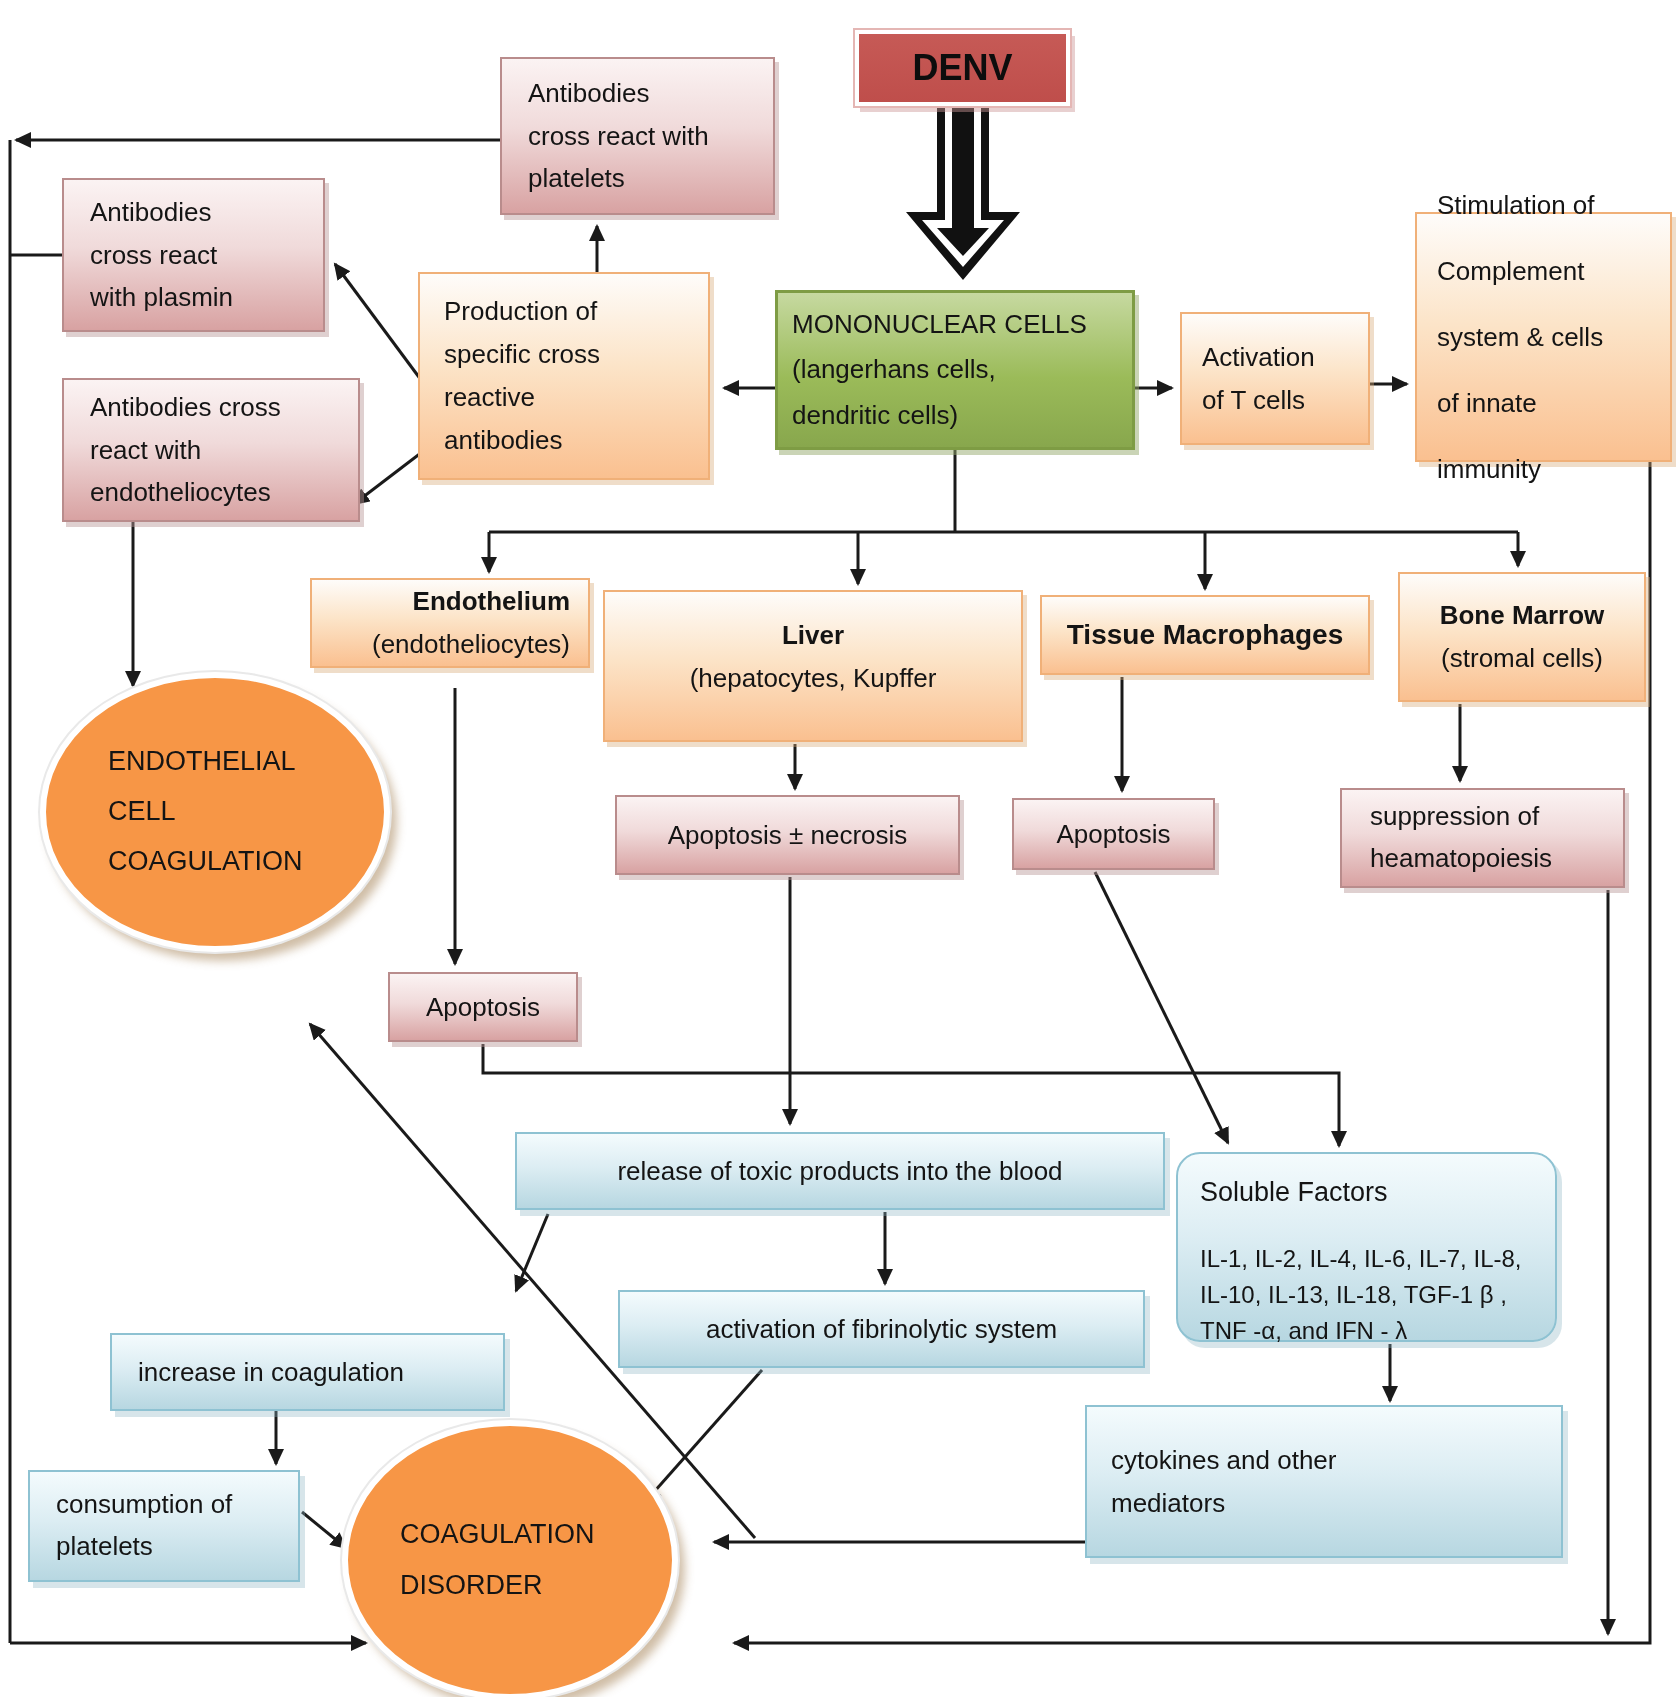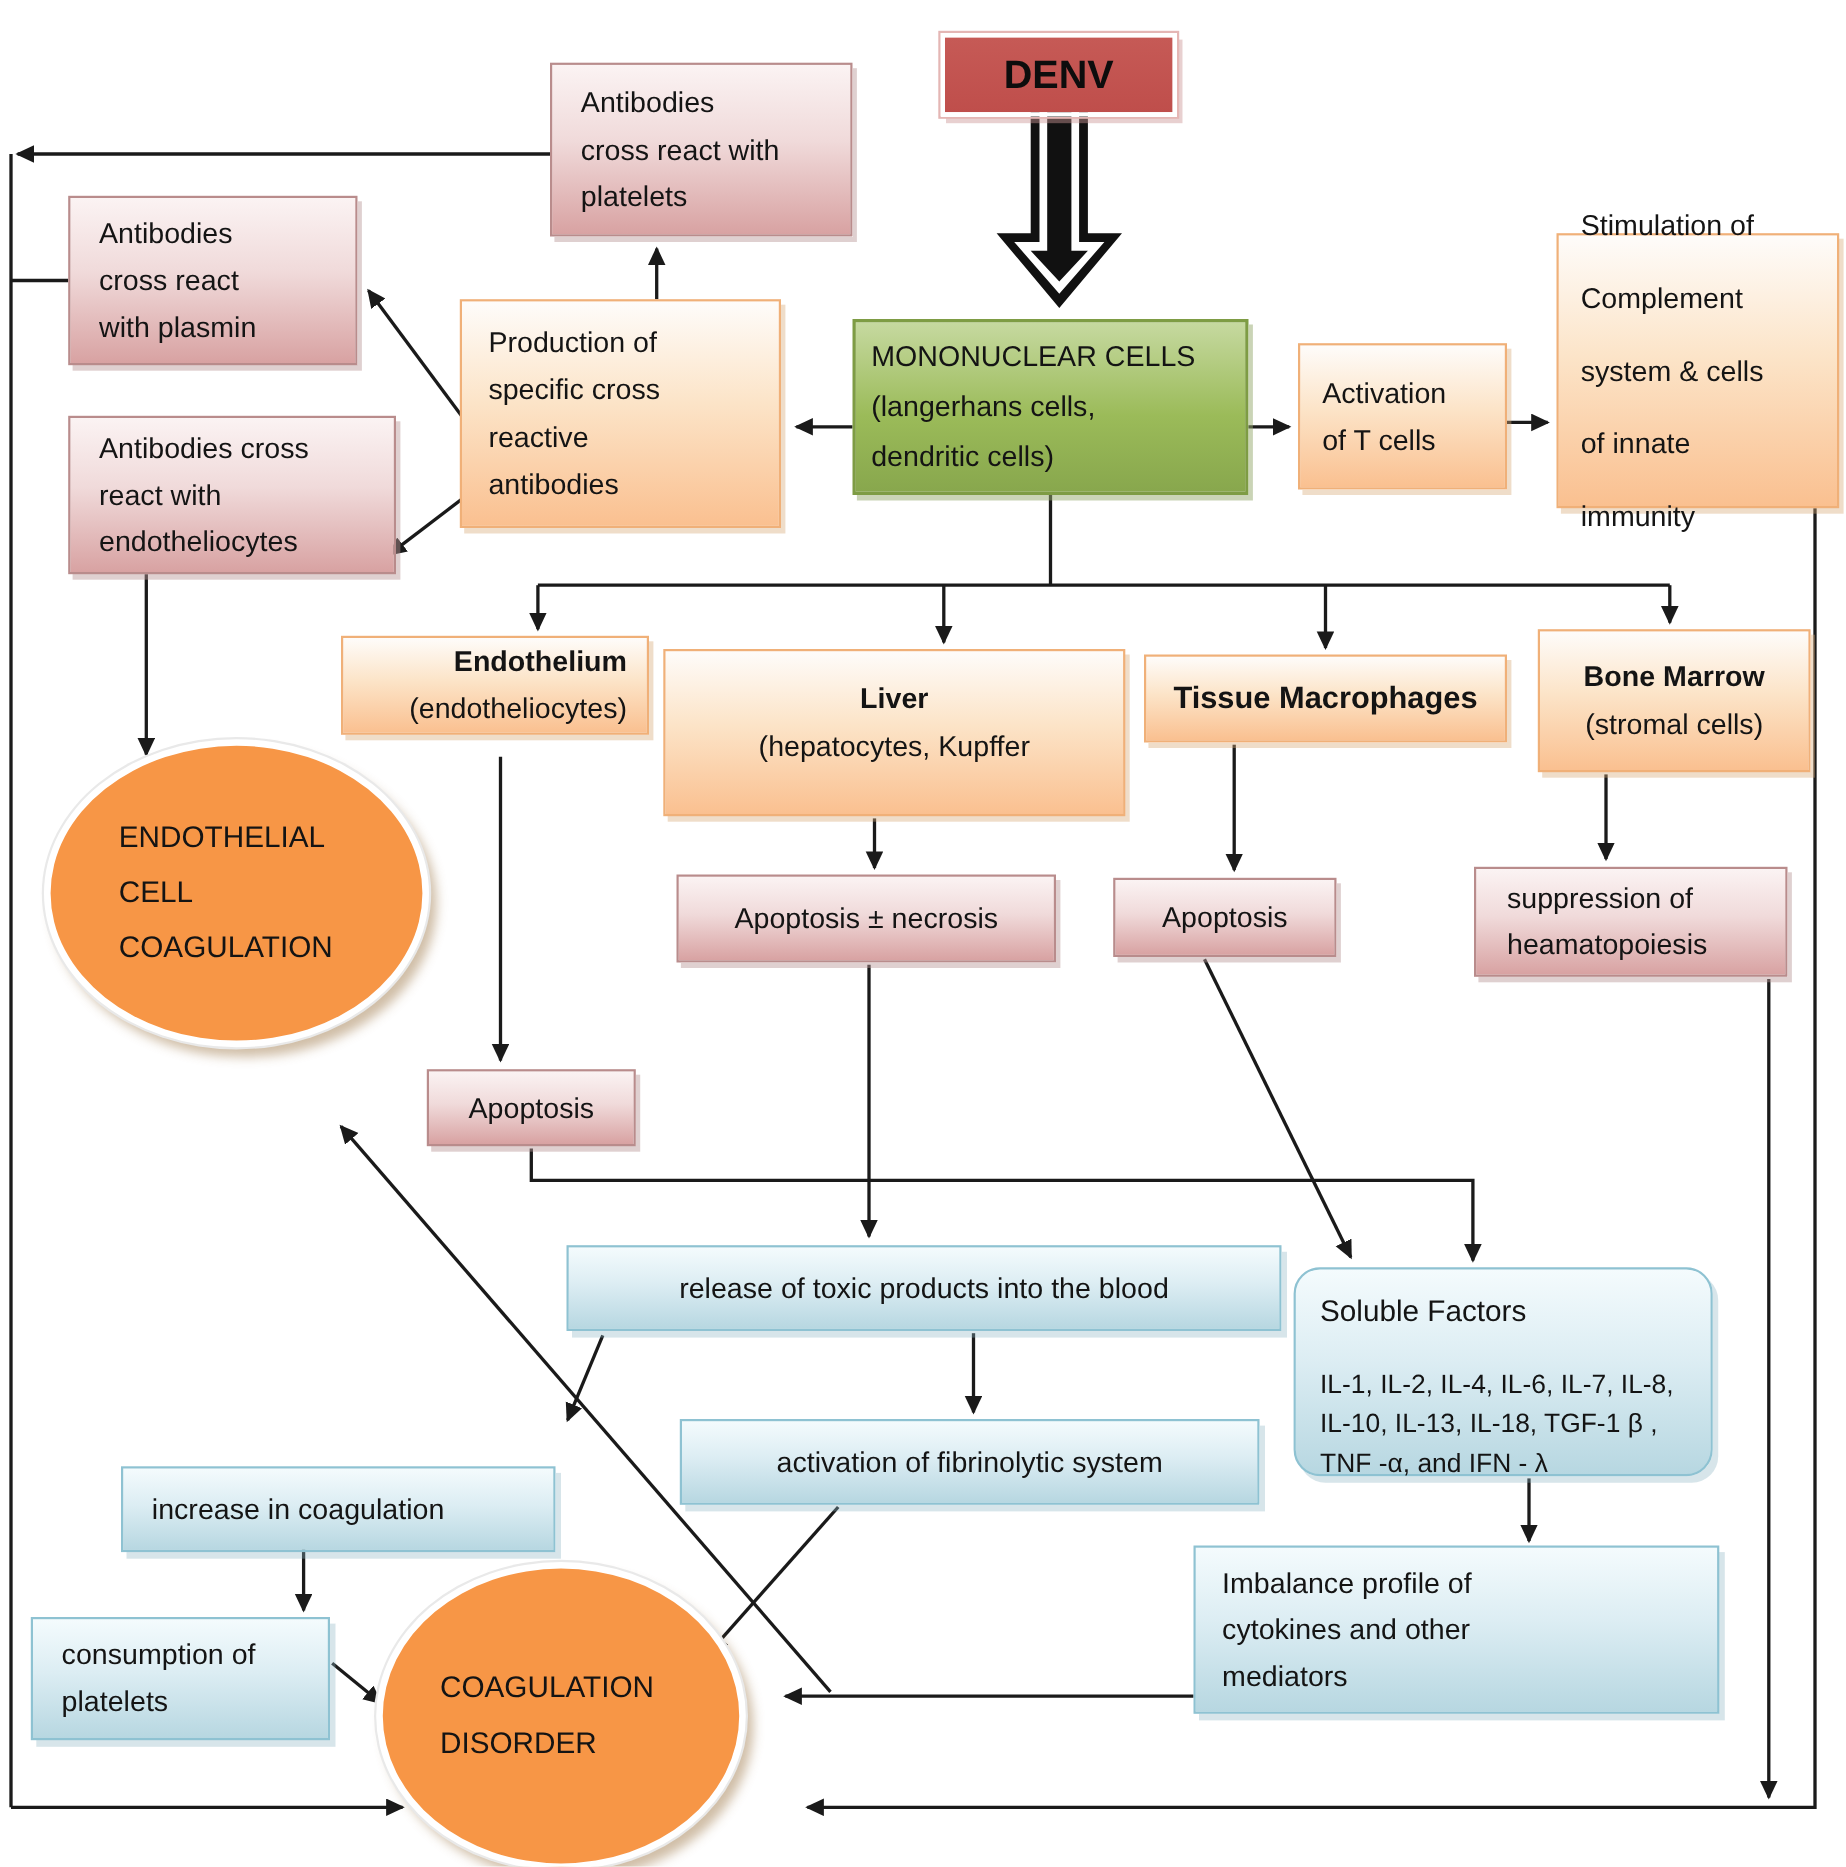--- a/index.html
+++ b/index.html
@@ -221,18 +221,17 @@
   <div class="node blue center" style="left:618px;top:1290px;width:527px;height:78px;">
     <span class="ln">activation of fibrinolytic system</span>
   </div>
 
   <div class="node blue" style="left:28px;top:1470px;width:272px;height:112px;padding-left:26px;line-height:1.6;">
     <span class="ln">consumption of</span>
     <span class="ln">platelets</span>
   </div>
 
   <div class="node blue" style="left:1085px;top:1405px;width:478px;height:153px;padding-left:24px;line-height:1.62;">
-    <span class="ln">Imbalance profile of</span>
     <span class="ln">cytokines and other</span>
     <span class="ln">mediators</span>
   </div>
 
 </div>
 
 </body></html>

